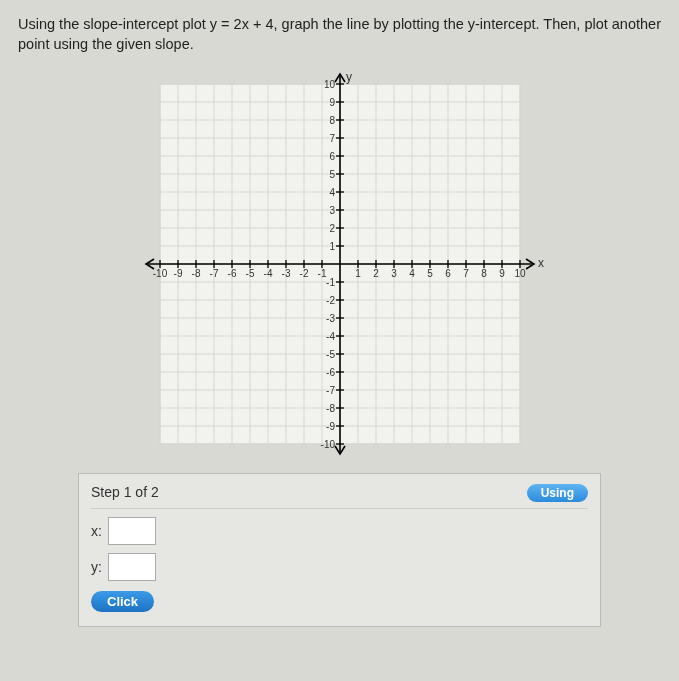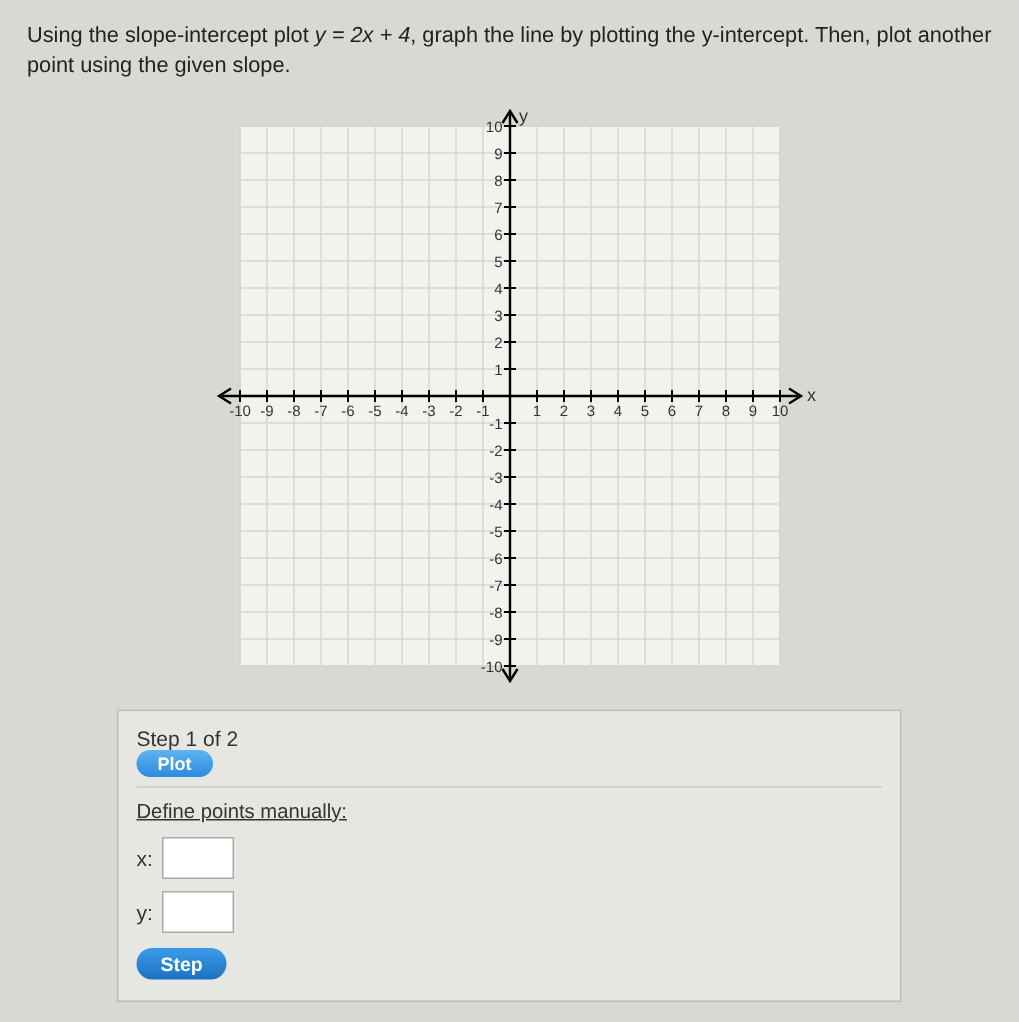--- a/index.html
+++ b/index.html
@@ -37,21 +37,20 @@
       margin: 0 60px;
       padding: 10px 12px 14px 12px;
       position: relative;
     }
     .step-row {
       display: flex;
       justify-content: space-between;
       align-items: flex-start;
       border-bottom: 1px solid #ccc;
       padding-bottom: 6px;
-      flex-direction: column;
     }
     .step-label { font-size: 14px; color: #333; }
     .undo-btn {
       background: linear-gradient(#5fb4f1, #2b8bdc);
       color: #fff;
       border: none;
       border-radius: 11px;
       padding: 2px 14px;
       font-size: 12px;
       font-weight: bold;
@@ -94,21 +93,21 @@
       font-weight: bold;
       margin-top: 10px;
       cursor: pointer;
     }
   </style>
 </head>
 <body>
 
 <div class="content">
   <p class="instructions">
-    <span>Using the slope-intercept plot </span><span style="font-style:italic;text-align:center;">y = 2x + 4</span><span>, graph the line by plotting the y-intercept. Then, plot another point using the given slope.</span>
+    <span>Using the slope-intercept plot </span><span style="text-align:center;">y = 2x + 4</span><span>, graph the line by plotting the y-intercept. Then, plot another point using the given slope.</span>
   </p>
 
   <div class="graph-wrap">
     <div class="graph-area">
       <svg width="420" height="390" viewBox="0 0 420 390">
 
         <rect x="30" y="15" width="360" height="360" fill="#f2f2ef" stroke="#d0d0cc"></rect>
 
         <g stroke="#d6d6d2" stroke-width="1">
 
@@ -260,27 +259,26 @@
 
         <text x="408" y="198" font-size="12" fill="#333">x</text>
         <text x="216" y="12" font-size="12" fill="#333">y</text>
       </svg>
     </div>
   </div>
 
   <div class="instruction-panel">
     <div class="step-row">
       <div class="step-label">Step 1 of 2</div>
-      <button class="undo-btn">Plot</button>
-    </div>
-    <span class="define-text">Define points manually:</span>
+      <button class="undo-btn">Using</button>
+    </div>
 
     <div class="field-row">
       <span class="field-label">x:</span>
       <input class="coord-input" type="text" style="">
     </div>
     <div class="field-row">
       <span class="field-label">y:</span>
       <input class="coord-input" type="text" style="">
     </div>
-    <button class="plot-btn">Step</button>
+    <button class="plot-btn">Click</button>
   </div>
 </div>
 
 </body></html>

